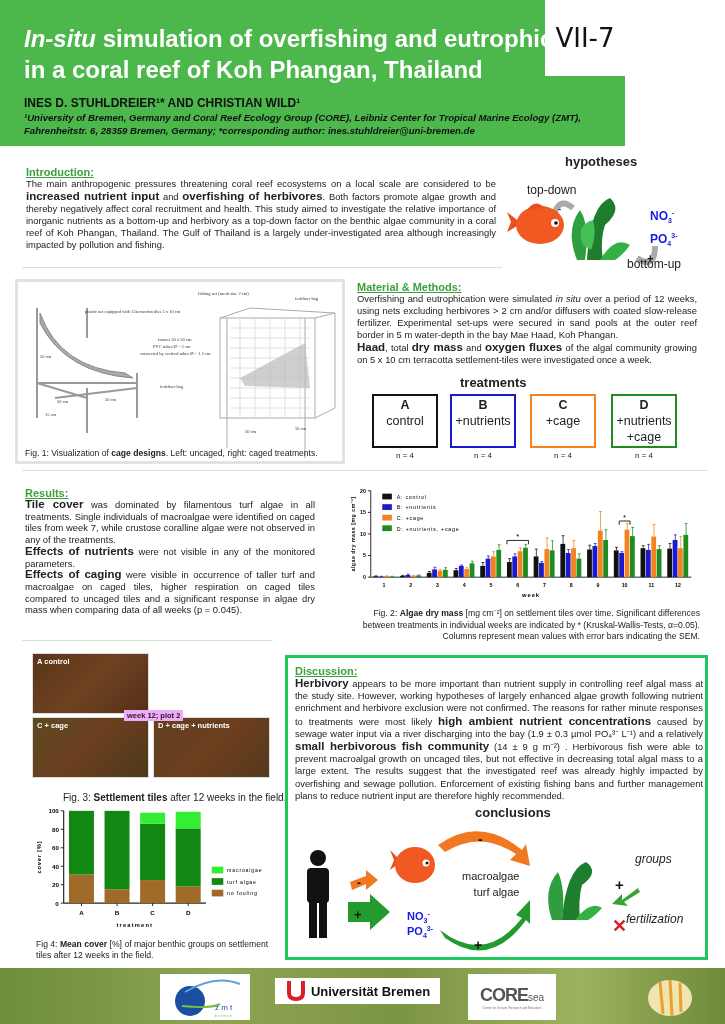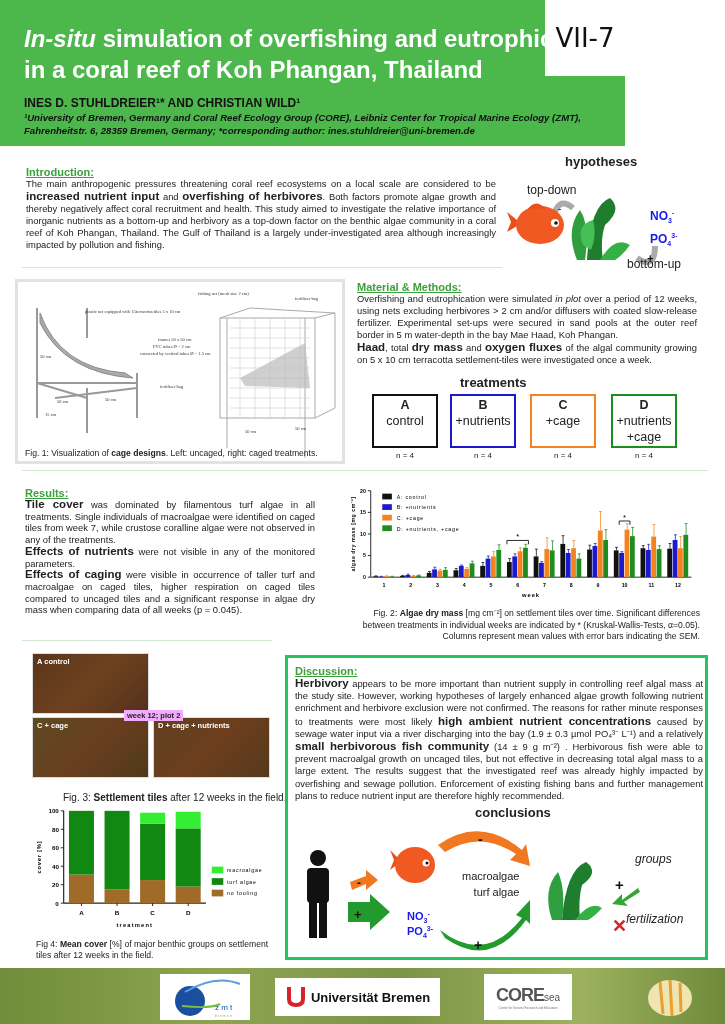--- a/index.html
+++ b/index.html
@@ -169,21 +169,21 @@
     <text x="290" y="152">50 cm</text>
   </g>
 </svg>
 <div class="fig1-caption" style="top:448px;">
   <span>Fig. 1: Visualization of </span><b>cage designs</b><span>. Left: uncaged, right: caged treatments.</span>
 </div>
 
 <div class="methods">
   <div class="sec-h">Material &amp; Methods:</div>
   <div class="body-text">
-    <span>Overfishing and eutrophication were simulated </span><i>in plot</i><span> over a period of 12 weeks, using nets excluding herbivores &gt; 2 cm and/or diffusers with coated slow-release fertilizer. Experimental set-ups were secured in sand pools at the outer reef border in 5 m water-depth in the bay Mae Haad, Koh Phangan.</span><br>
+    <span>Overfishing and eutrophication were simulated </span><i>in situ</i><span> over a period of 12 weeks, using nets excluding herbivores &gt; 2 cm and/or diffusers with coated slow-release fertilizer. Experimental set-ups were secured in sand pools at the outer reef border in 5 m water-depth in the bay Mae Haad, Koh Phangan.</span><br>
     <b class="big">Haad</b><span>, total </span><b class="big">dry mass</b><span> and </span><b class="big">oxygen fluxes</b><span> of the algal community growing on 5 x 10 cm terracotta settlement-tiles were investigated once a week.</span>
   </div>
 </div>
 <div class="treat-title">treatments</div>
 <div class="tbox" style="left:372px;border-color:#111;">
   <b>A</b><span>control</span>
 </div>
 <div class="tbox" style="left:450px;border-color:#1a1acc;">
   <b>B</b><span>+nutrients</span>
 </div>
@@ -513,27 +513,27 @@
 <div class="footer">
   <div class="logo" style="left:160px;width:90px;">
     <svg width="90" height="46">
       <circle cx="30" cy="27" r="15" fill="#1a4fa0"></circle>
       <path d="M25 18 Q55 0 80 10" stroke="#5aa0e0" stroke-width="2" fill="none"></path>
       <path d="M22 32 Q50 35 60 30" stroke="#7ac040" stroke-width="2" fill="none"></path>
       <text x="55" y="36" font-size="8" font-family="Liberation Sans" fill="#1a4fa0">z m t</text>
       <text x="55" y="43" font-size="3.5" font-family="Liberation Sans" fill="#7ac040">b r e m e n</text>
     </svg>
   </div>
-  <div class="logo" style="left:275px;width:165px;top:10px;height:38px;">
+  <div class="logo" style="left:275px;width:165px;top:10px;height:26px;">
     <svg width="22" height="24">
         <path d="M2 2 L2 14 Q2 22 11 22 Q20 22 20 14 L20 2 L16 2 L16 14 Q16 18 11 18 Q6 18 6 14 L6 2 Z" fill="#d6222a"></path>
       </svg>
     <span style="font-weight:bold;font-size:13px;margin-left:4px;color:#111;">Universität Bremen</span>
   </div>
-  <div class="logo" style="left:468px;width:88px;flex-direction:column;margin-left:16px;">
+  <div class="logo" style="left:468px;width:88px;flex-direction:column;">
     <div><span style="font-weight:bold;font-size:18px;color:#555;letter-spacing:-1px;">CORE</span><span style="font-size:10px;color:#555;">sea</span></div>
     <div style="font-size:3px;color:#777;">Center for Oceanic Research and Education</div>
   </div>
   <svg style="position:absolute;left:635px;top:2px;" width="60" height="52">
     <ellipse cx="35" cy="28" rx="22" ry="18" fill="#f0e4b0"></ellipse>
     <path d="M25 12 L28 44 M35 10 L37 46 M45 13 L46 42" stroke="#e8a030" stroke-width="3"></path>
   </svg>
 </div>
 
 </body></html>

